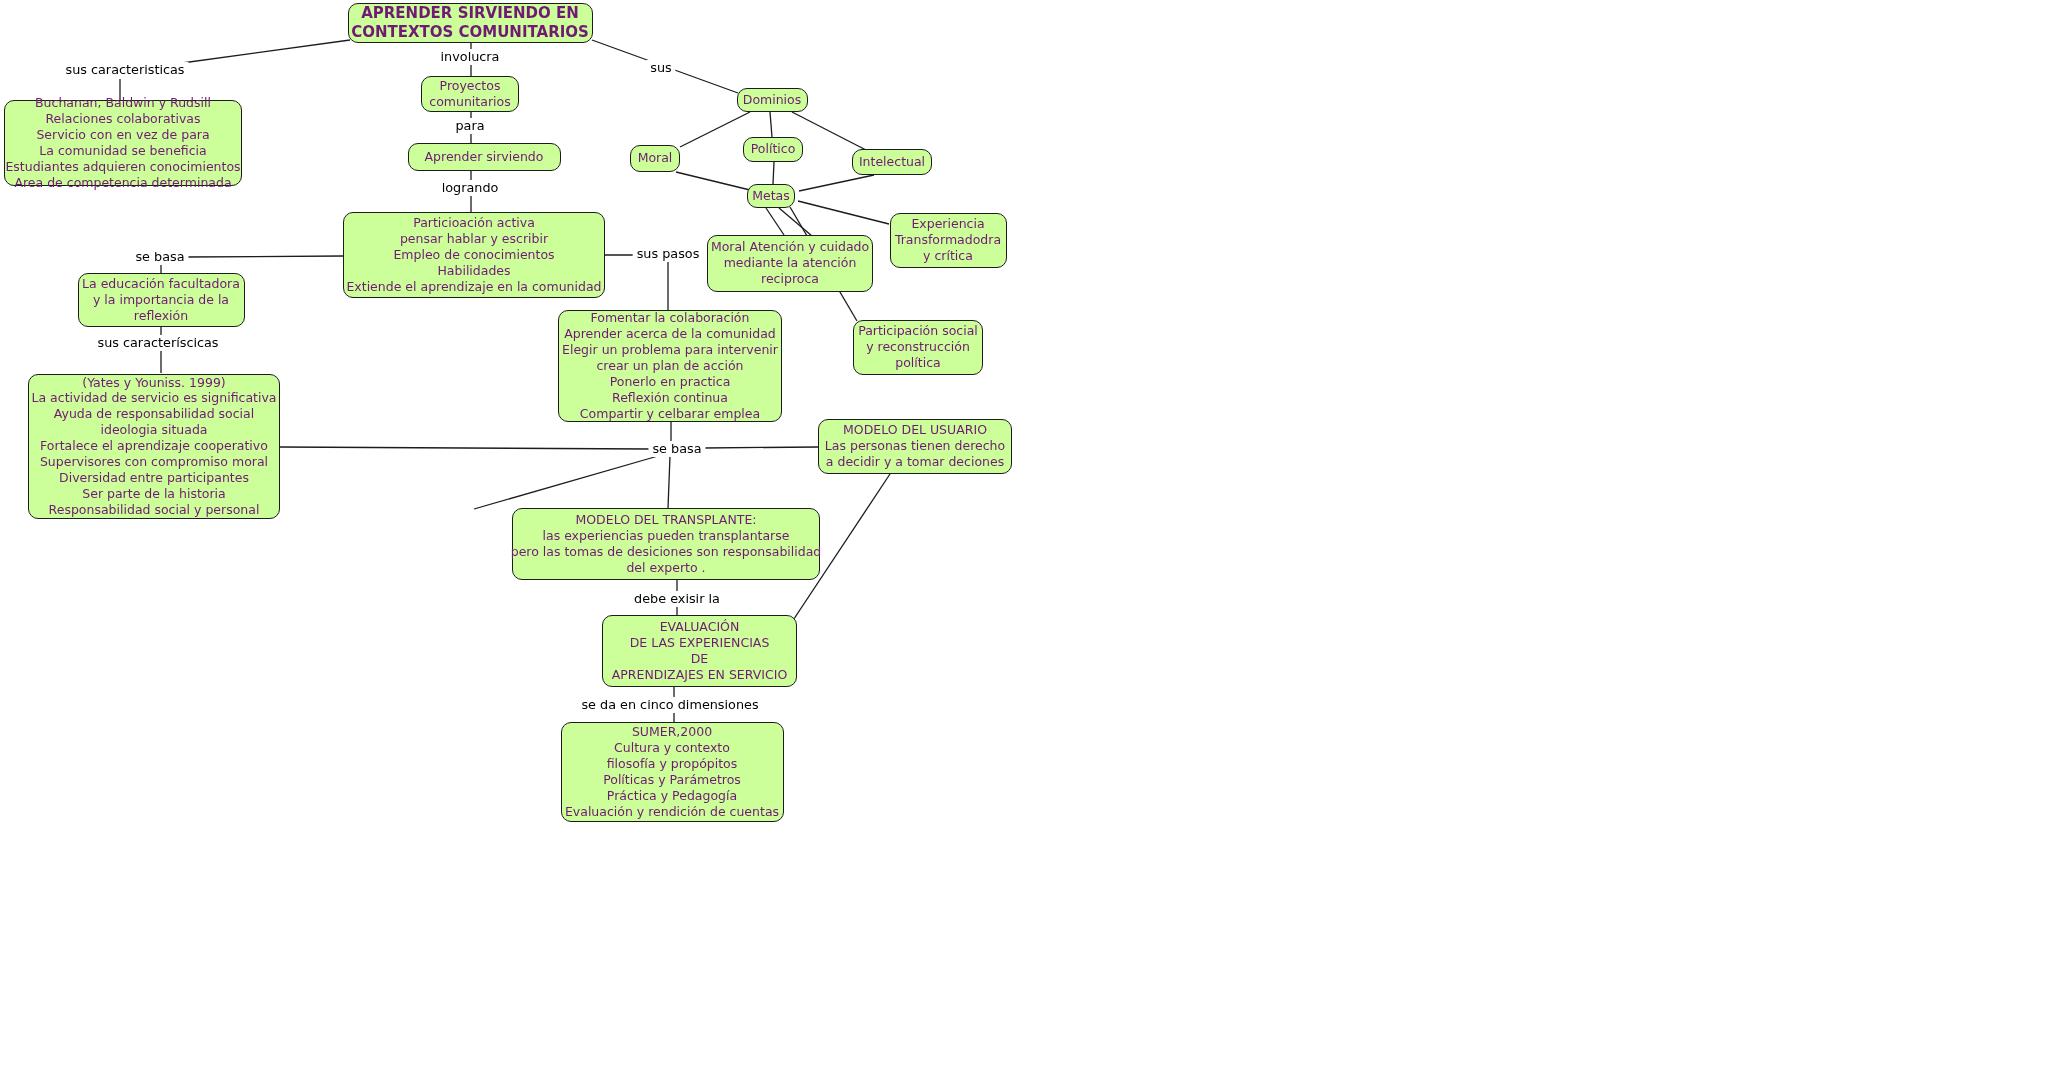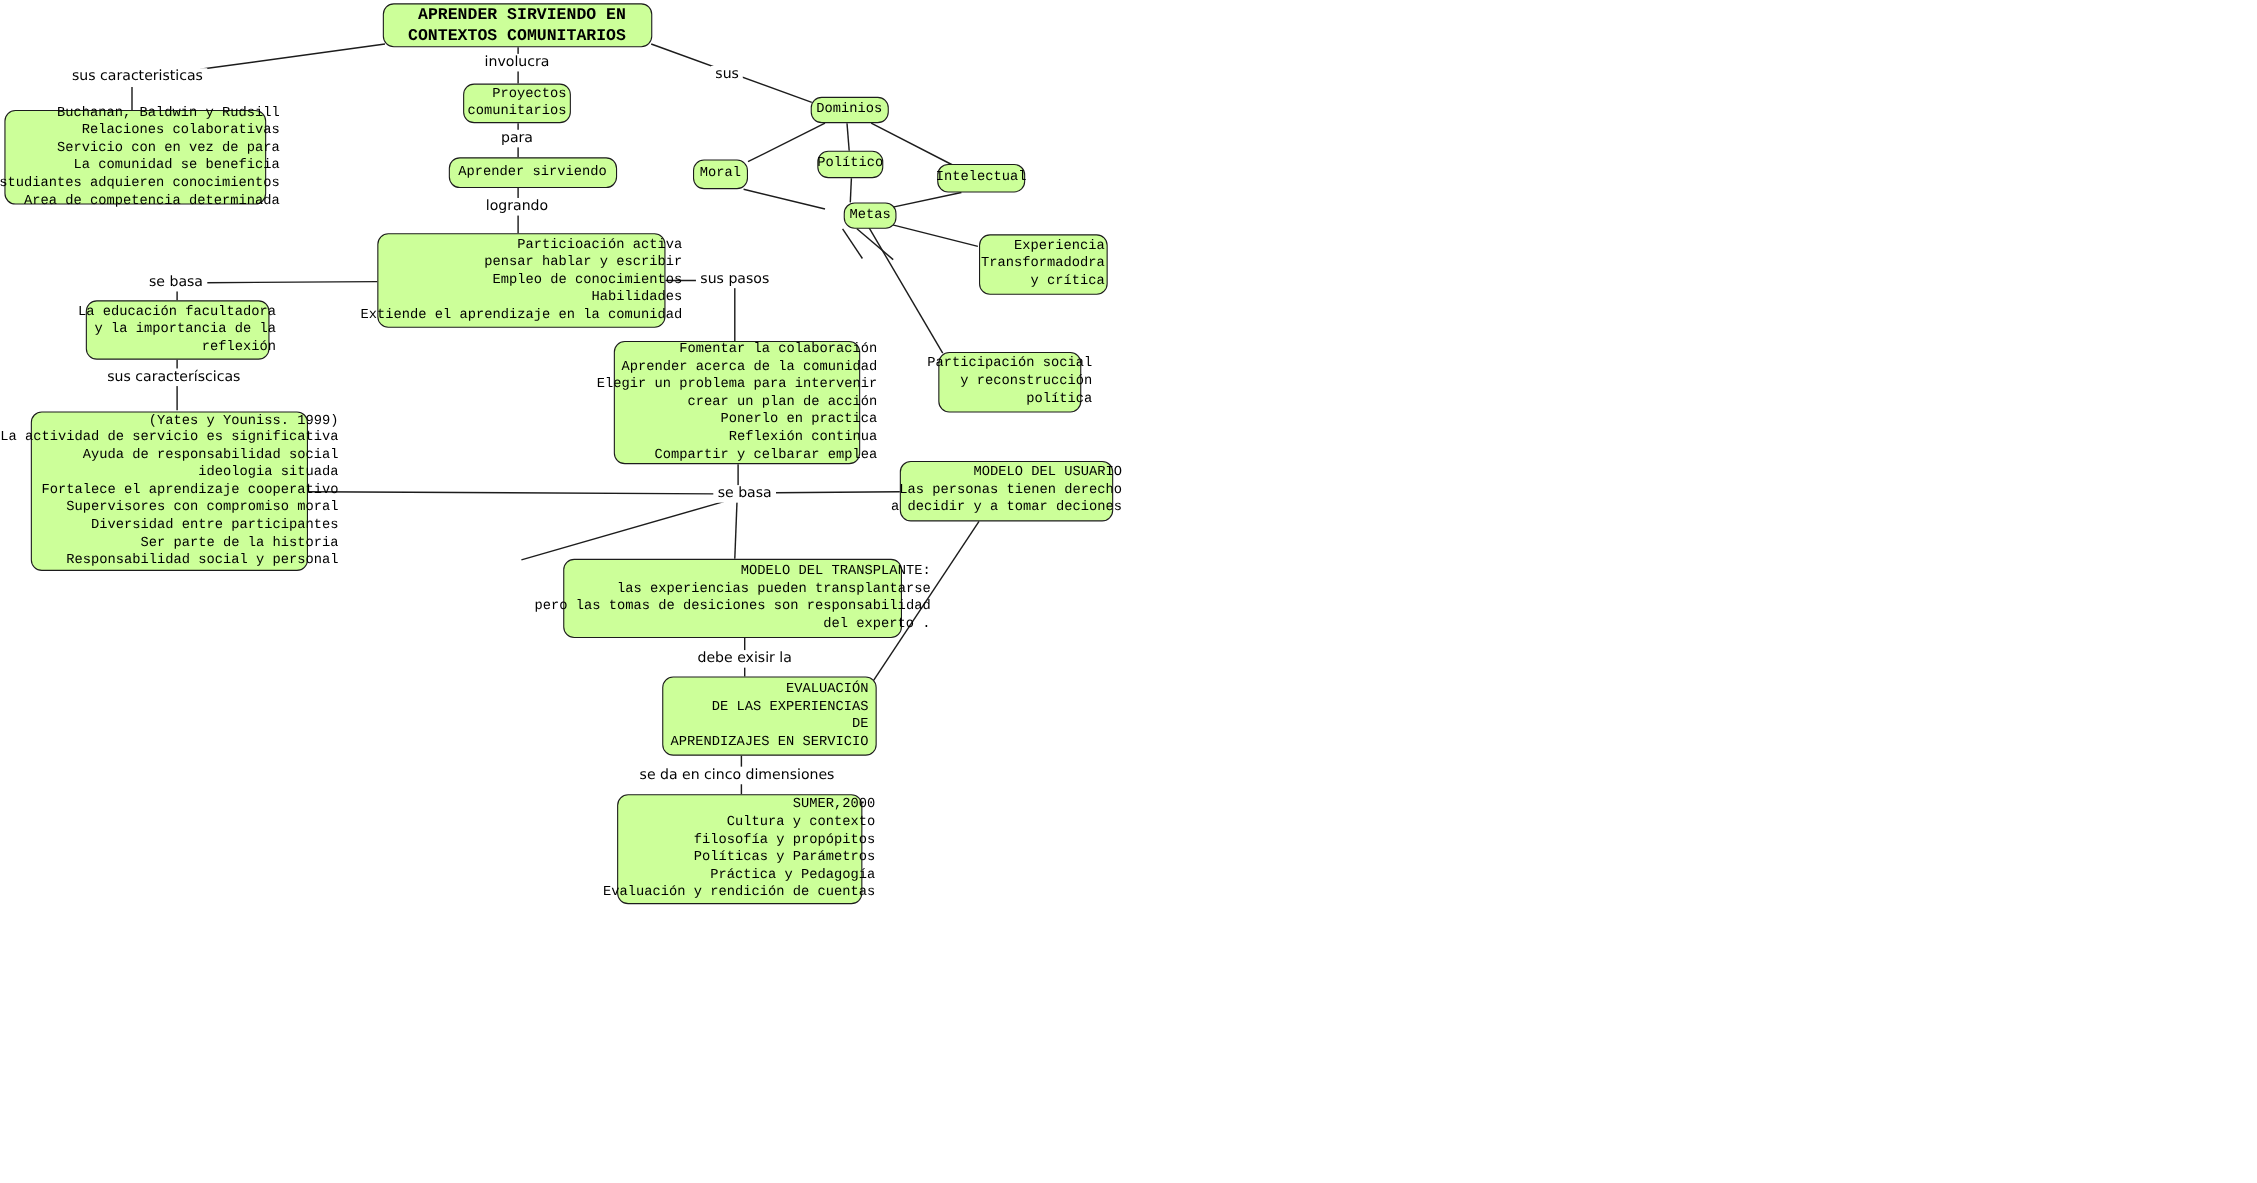--- a/index.html
+++ b/index.html
@@ -12,25 +12,24 @@
   }
   #edges{position:absolute;left:0;top:0;z-index:0;}
   #edges line{stroke:#1c1c1c;stroke-width:1.3;}
   .node{
     position:absolute;z-index:1;
     display:flex;align-items:center;justify-content:center;
     box-sizing:border-box;
     background:#ccff99;
     border:1.4px solid #1c1c1c;
     border-radius:10px;
-    color:#000000;
+    color:#701a75;
     font-size:12.5px;line-height:1.27;
-    text-align:right;white-space:pre;
+    text-align:center;white-space:pre;
     padding:2px 4px;
-    font-family:Liberation Mono, monospace;
   }
   .node.bold{font-weight:bold;font-size:15px;line-height:1.3;}
   .label{
     position:absolute;z-index:2;
     transform:translate(-50%,-50%);
     background:#ffffff;
     color:#000;
     font-size:12.8px;line-height:1.1;
     padding:1px 4px;white-space:pre;
   }
@@ -72,21 +71,21 @@
     </svg>
 <div class="node bold" style="left: 347.5px; top: 3px; width: 245px; height: 40px;">APRENDER SIRVIENDO EN
 CONTEXTOS COMUNITARIOS</div>
     <div class="node" style="left: 421px; top: 76px; width: 98px; height: 36px;">Proyectos
 comunitarios</div>
     <div class="node" style="left: 407.5px; top: 143px; width: 153px; height: 28px;">Aprender sirviendo</div>
     <div class="node" style="left: 736.5px; top: 88px; width: 71px; height: 24px;">Dominios</div>
     <div class="node" style="left: 630px; top: 144.5px; width: 50px; height: 27px;">Moral</div>
     <div class="node" style="left: 743px; top: 136.5px; width: 60px; height: 25px;">Político</div>
     <div class="node" style="left: 852px; top: 149px; width: 80px; height: 26px;">Intelectual</div>
-    <div class="node" style="left: 747px; top: 184px; width: 48px; height: 24px; margin-left: 20px;">Metas</div>
+    <div class="node" style="left: 747px; top: 184px; width: 48px; height: 24px;">Metas</div>
     <div class="node" style="left: 343px; top: 212px; width: 262px; height: 86px;">Particioación activa
 pensar hablar y escribir
 Empleo de conocimientos
 Habilidades
 Extiende el aprendizaje en la comunidad</div>
     <div class="node" style="left: 4px; top: 100px; width: 238px; height: 86px;">Buchanan, Baldwin y Rudsill
 Relaciones colaborativas
 Servicio con en vez de para
 La comunidad se beneficia
 Estudiantes adquieren conocimientos
@@ -103,20 +102,23 @@
 Diversidad entre participantes
 Ser parte de la historia
 Responsabilidad social y personal</div>
     <div class="node" style="left: 558px; top: 310px; width: 224px; height: 112px;">Fomentar la colaboración
 Aprender acerca de la comunidad
 Elegir un problema para intervenir
 crear un plan de acción
 Ponerlo en practica
 Reflexión continua
 Compartir y celbarar emplea</div>
+    <div class="node" style="left: 707px; top: 234.5px; width: 166px; height: 57px;">Moral Atención y cuidado
+mediante la atención
+reciproca</div>
     <div class="node" style="left: 889.5px; top: 212.5px; width: 117px; height: 55px;">Experiencia
 Transformadodra
 y crítica</div>
     <div class="node" style="left: 853px; top: 319.5px; width: 130px; height: 55px;">Participación social
 y reconstrucción
 política</div>
     <div class="node" style="left: 818px; top: 418.5px; width: 194px; height: 55px;">MODELO DEL USUARIO
 Las personas tienen derecho
 a decidir y a tomar deciones</div>
     <div class="node" style="left: 512px; top: 508px; width: 308px; height: 72px;">MODELO DEL TRANSPLANTE:

